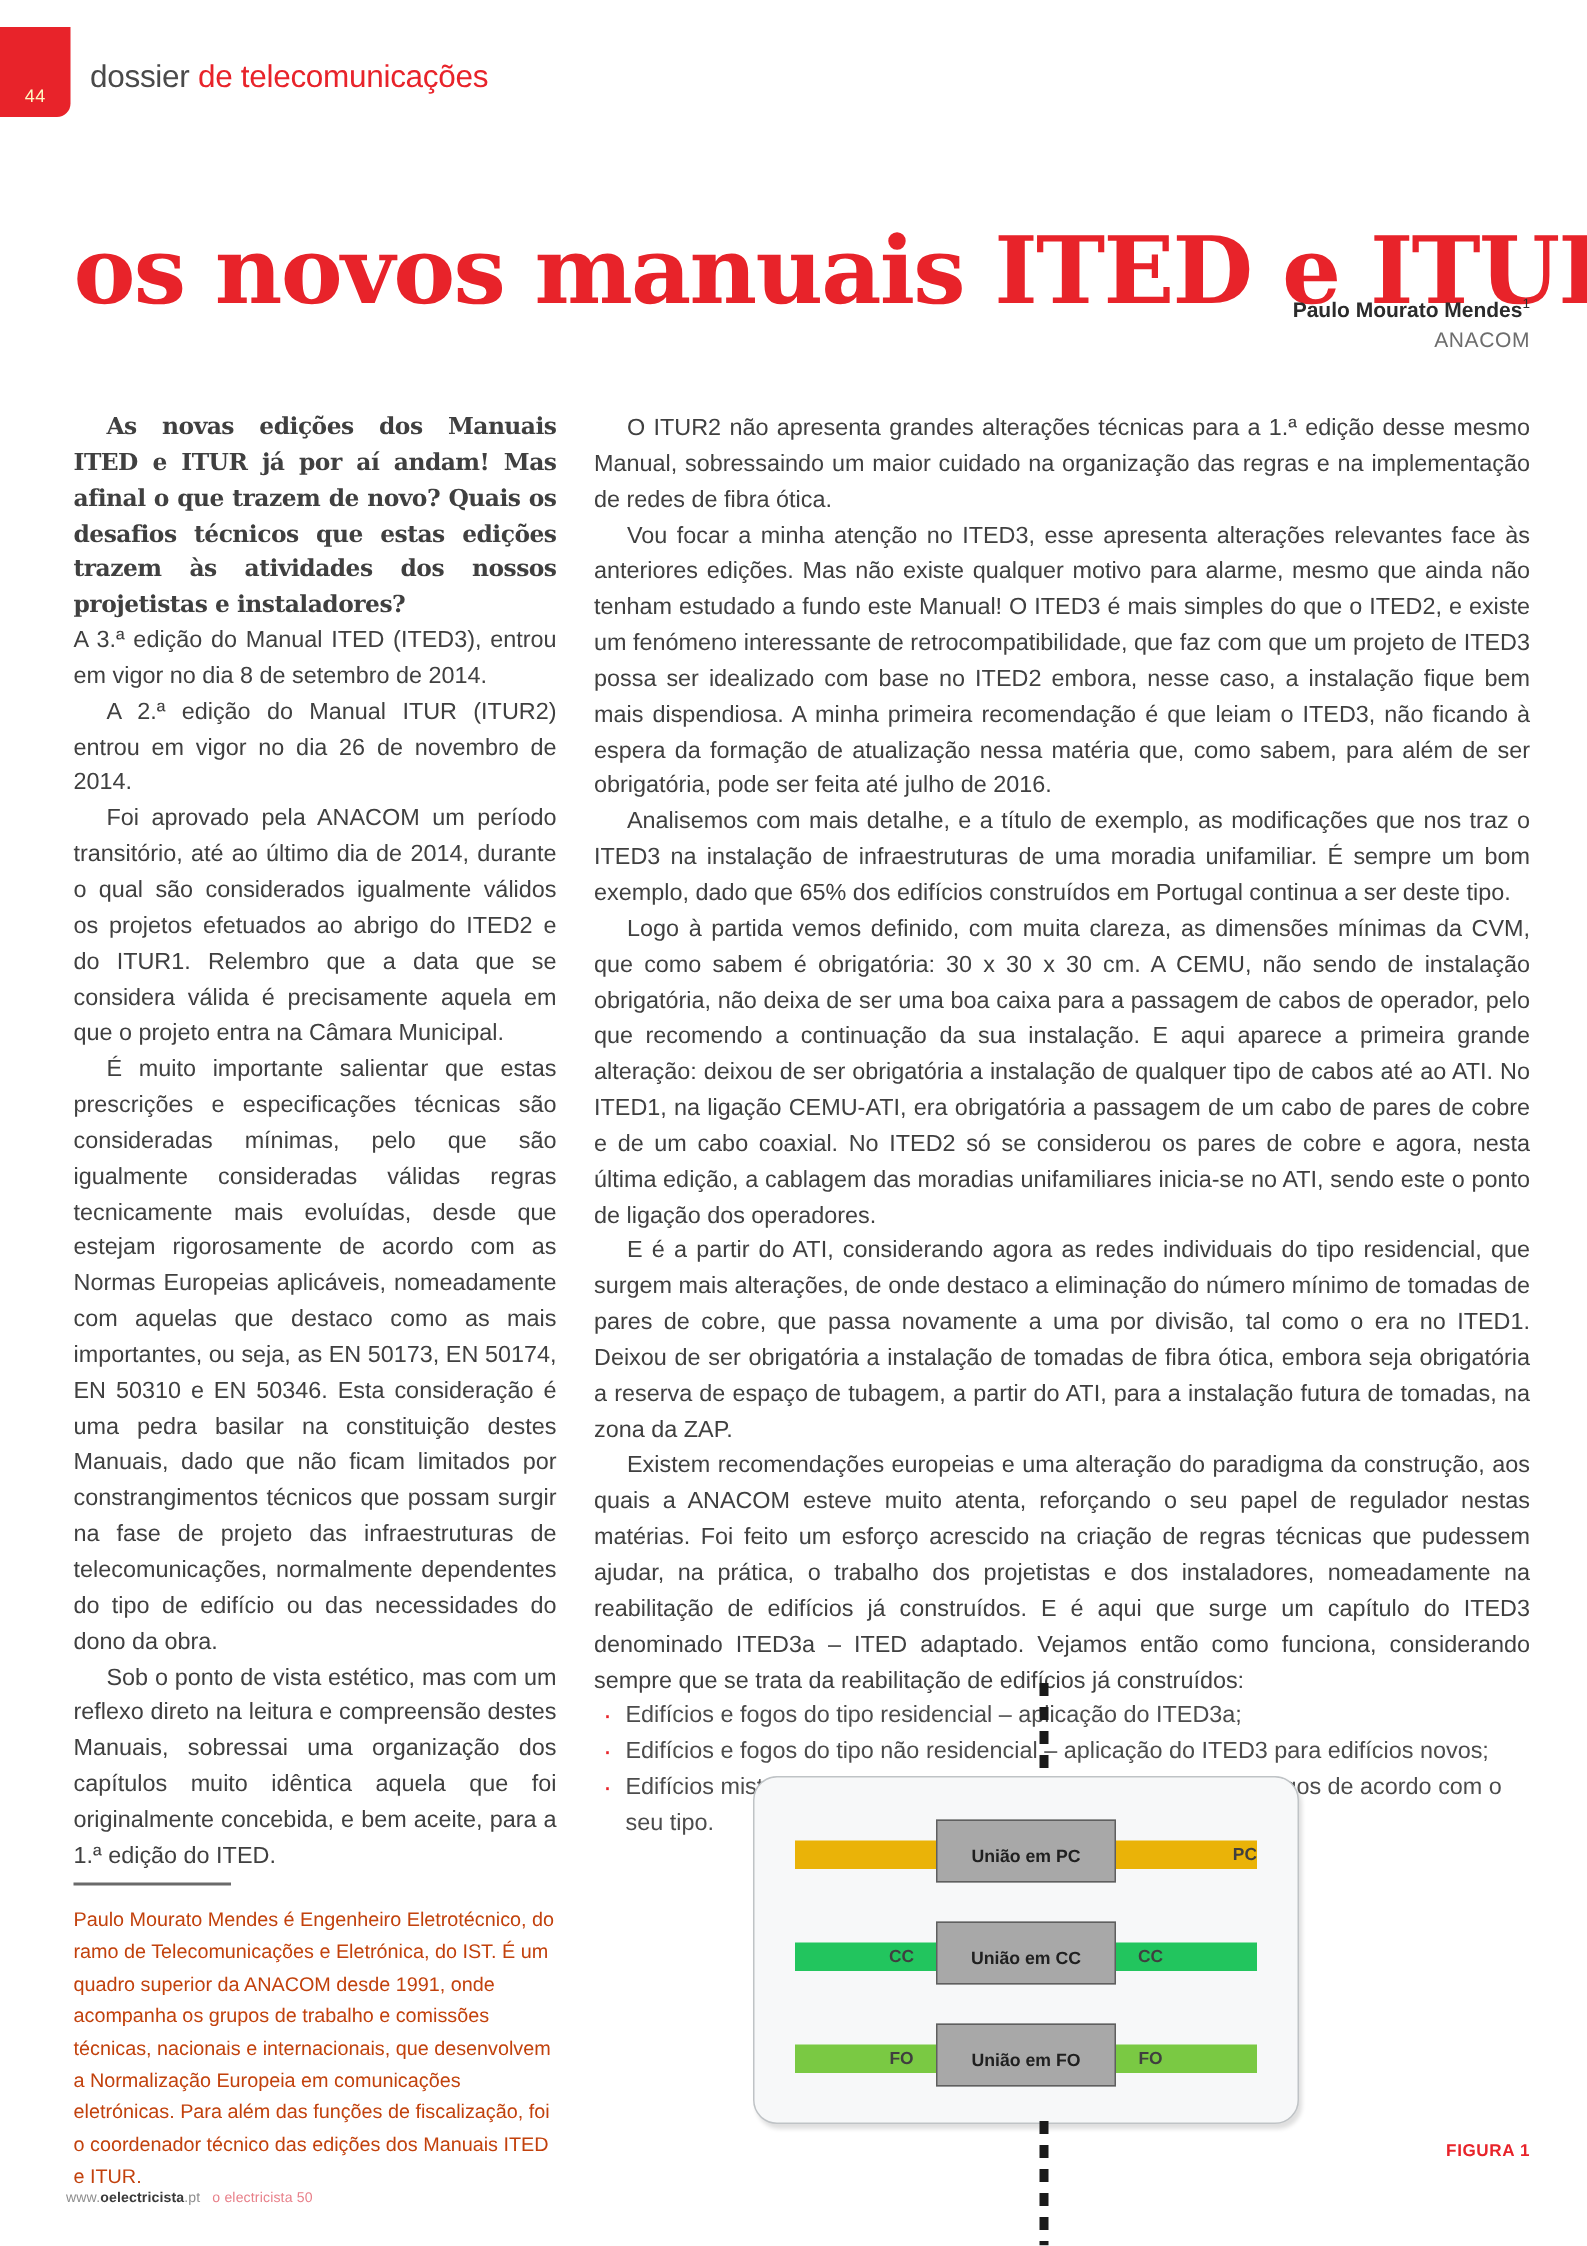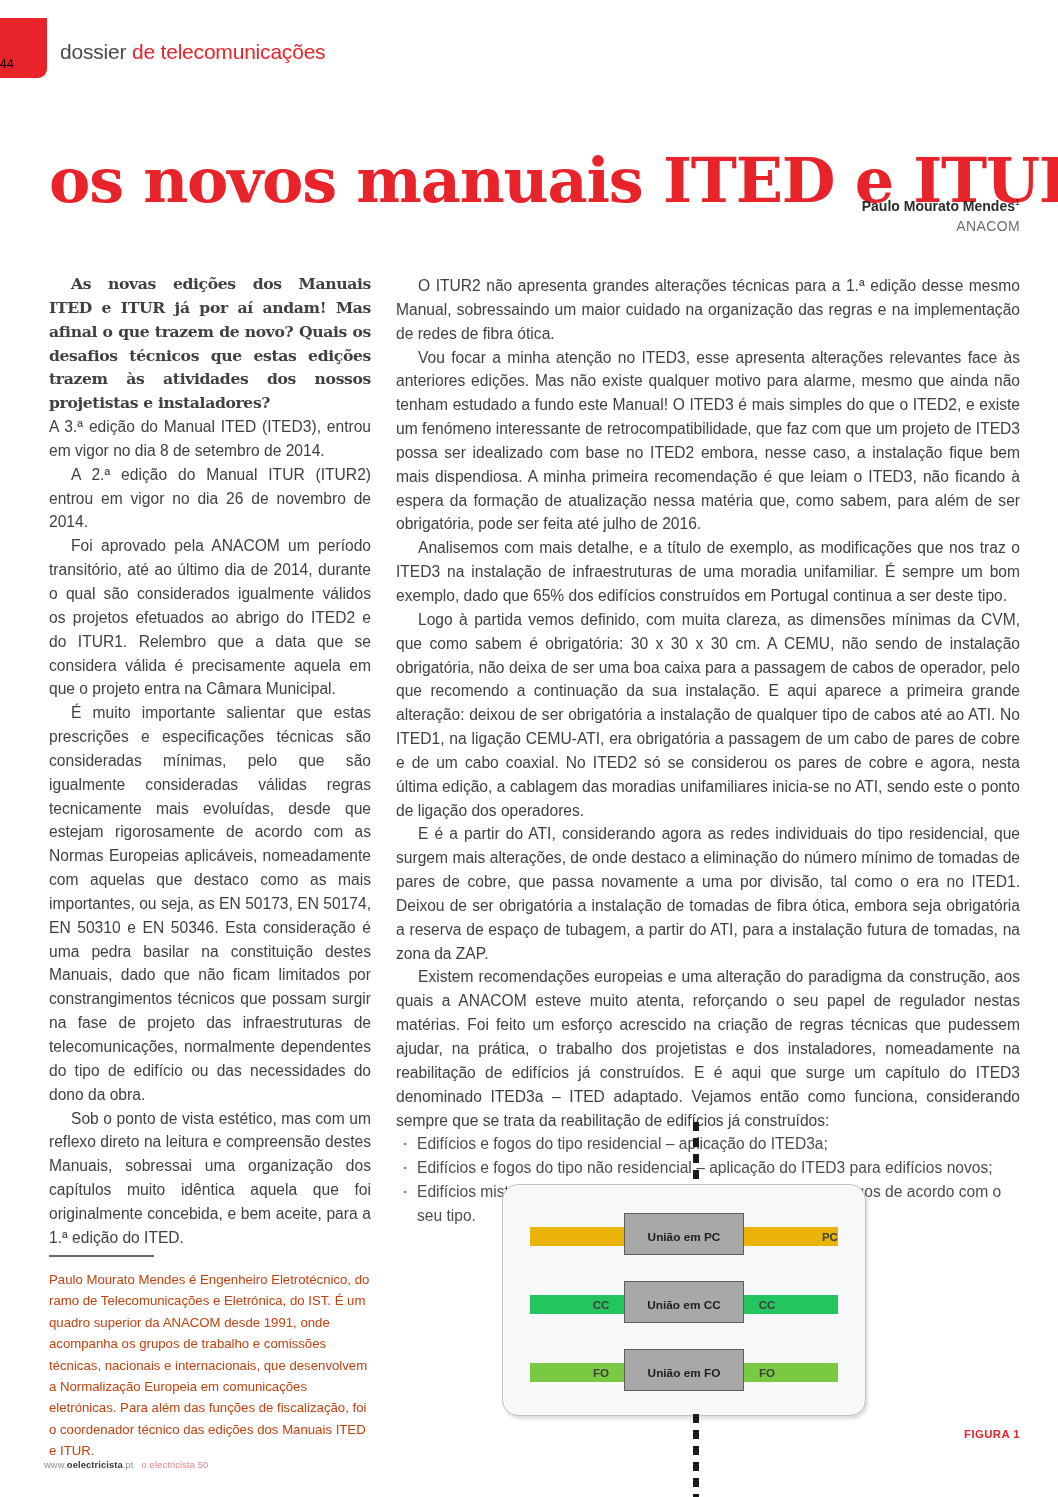--- a/index.html
+++ b/index.html
@@ -19,24 +19,25 @@
 
   
   .page-badge {
     position: absolute;
     left: 0;
     top: 18px;
     width: 47px;
     height: 60px;
     background: #e8232a;
     border-bottom-right-radius: 9px;
-    color: #000000;
+    color: #fef9c3;
     font-size: 12px;
     display: flex;
     align-items: flex-end;
+    justify-content: center;
     padding-bottom: 7px;
     box-sizing: border-box;
     letter-spacing: .4px;
   }
   .dossier {
     position: absolute;
     left: 60px;
     top: 40px;
     font-size: 21px;
     color: #4a4a4a;

